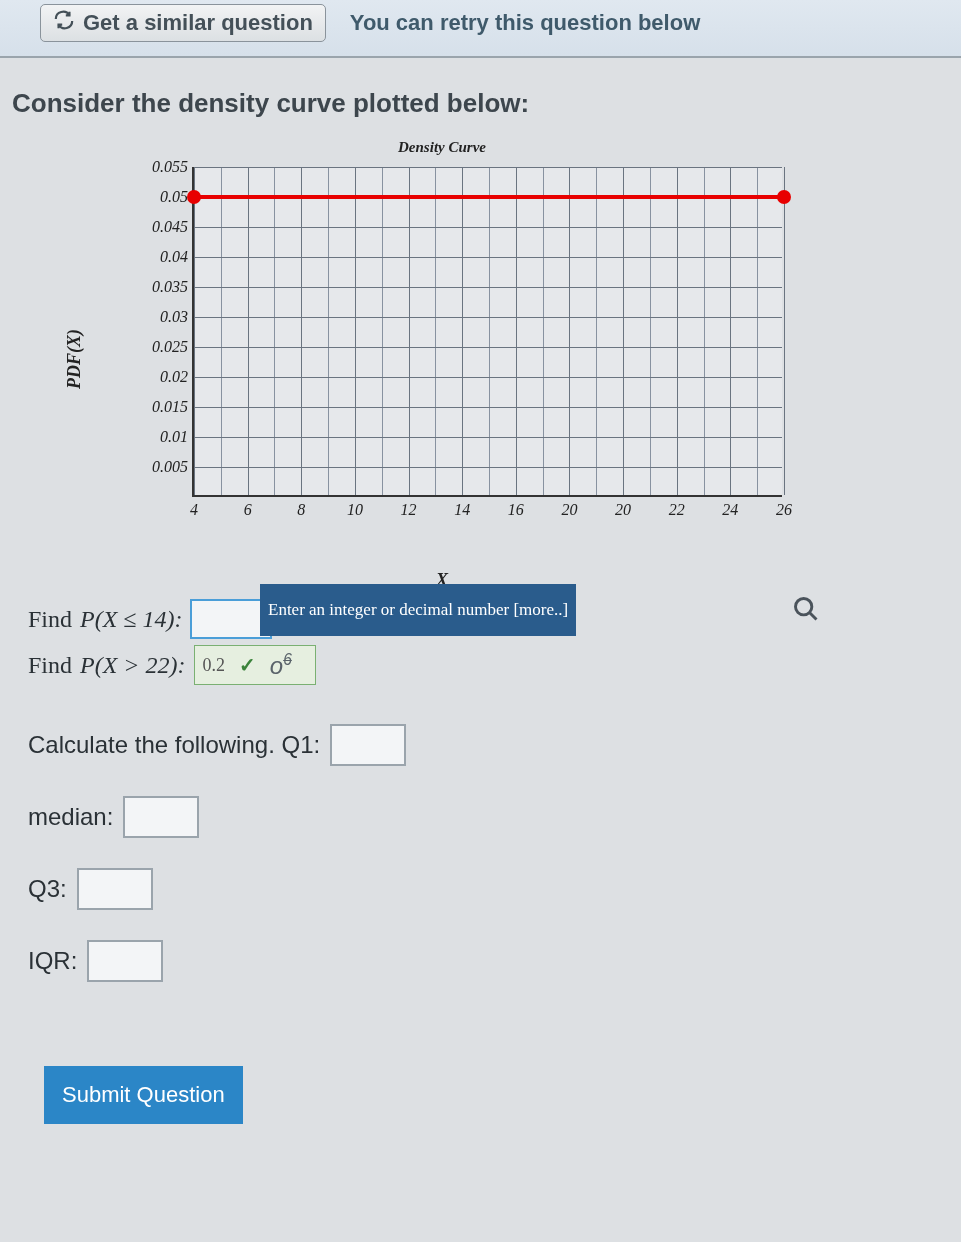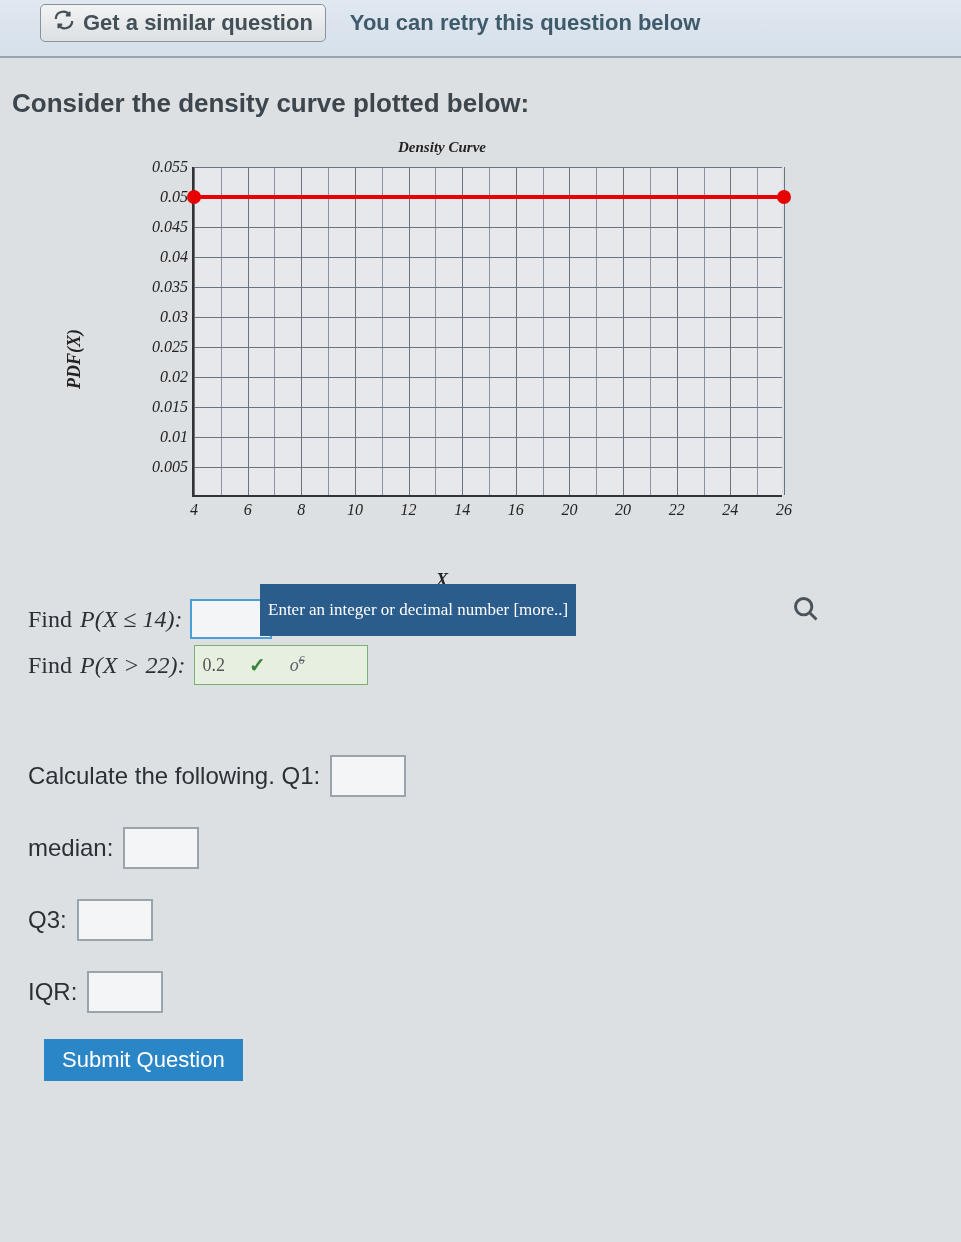--- a/index.html
+++ b/index.html
@@ -185,54 +185,54 @@
     }
     .inputbox.gray {
       border: 2px solid #9aa4ac;
       width: 76px;
       height: 42px;
     }
     .inputbox-correct {
       border: 1px solid #7ab072;
       background: #e6efe0;
       height: 40px;
-      width: 174px;
+      width: 122px;
       padding: 2px 8px;
       font-size: 18px;
       color: #555;
       display: inline-flex;
       align-items: center;
-      gap: 24px;
+      gap: 14px;
       position: relative;
     }
     .check { color: #3b833b; font-weight: bold; font-size: 20px; }
     .sigma-icon {
       font-style: italic;
-      font-family: Liberation Serif, serif;
-      font-size: 18px;
+      font-family: Liberation Sans, sans-serif;
+      font-size: 24px;
       color: #5a636a;
       position: relative;
     }
     .tooltip {
       position: absolute;
       background: #2a5c8c;
       color: #fff;
       font-size: 17px;
       padding: 16px 8px;
       white-space: nowrap;
       left: 232px;
       top: -15px;
     }
     .submit-btn {
       background: #2b86c7;
       color: #fff;
       border: none;
       font-size: 22px;
-      padding: 8px 18px;
-      margin: 20px 0 30px 32px;
+      padding: 16px 18px;
+      margin: 78px 0 30px 32px;
       cursor: pointer;
     }
     sup { font-size: 0.65em; }
   </style>
 </head>
 <body>
 
 <div class="top-banner">
   <button class="similar-btn">
     <span>
@@ -337,21 +337,21 @@
   <div class="qline" style="margin-top:6px">
     <span>Find </span>
     <span class="mathit">P(X &gt; 22):</span>
     <span class="inputbox-correct">
       <span>0.2</span>
       <span class="check">✓</span>
       <span class="sigma-icon">o<sup style="text-decoration:line-through">6</sup></span>
     </span>
   </div>
 
-  <div class="qline-sans" style="margin-top:70px">
+  <div class="qline-sans" style="margin-top:39px">
     <span>Calculate the following. Q1:</span>
     <input class="inputbox gray" style="">
   </div>
   <div class="qline-sans">
     <span>median:</span>
     <input class="inputbox gray" style="">
   </div>
   <div class="qline-sans">
     <span>Q3:</span>
     <input class="inputbox gray" style="">

